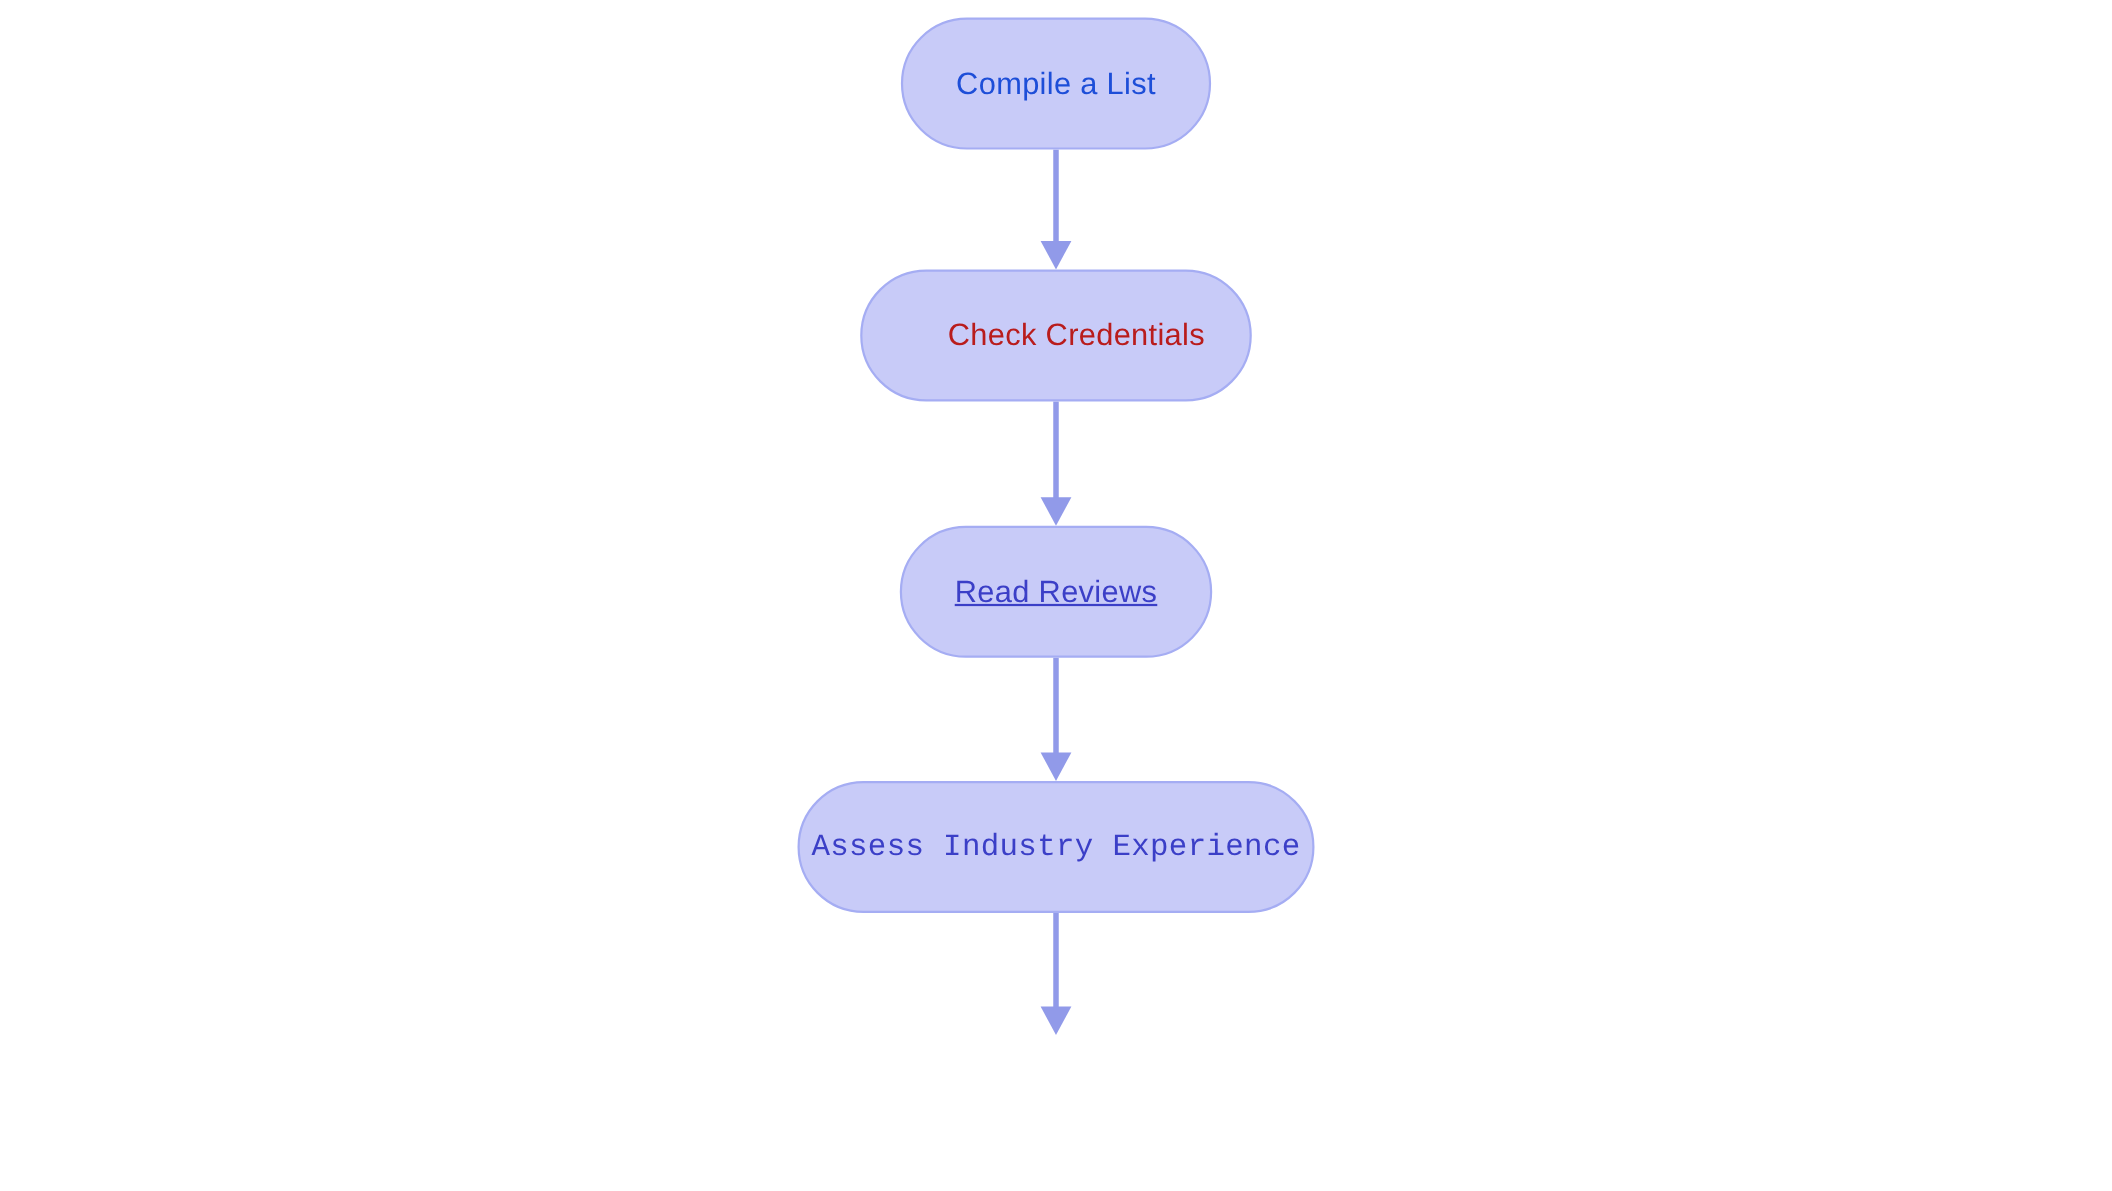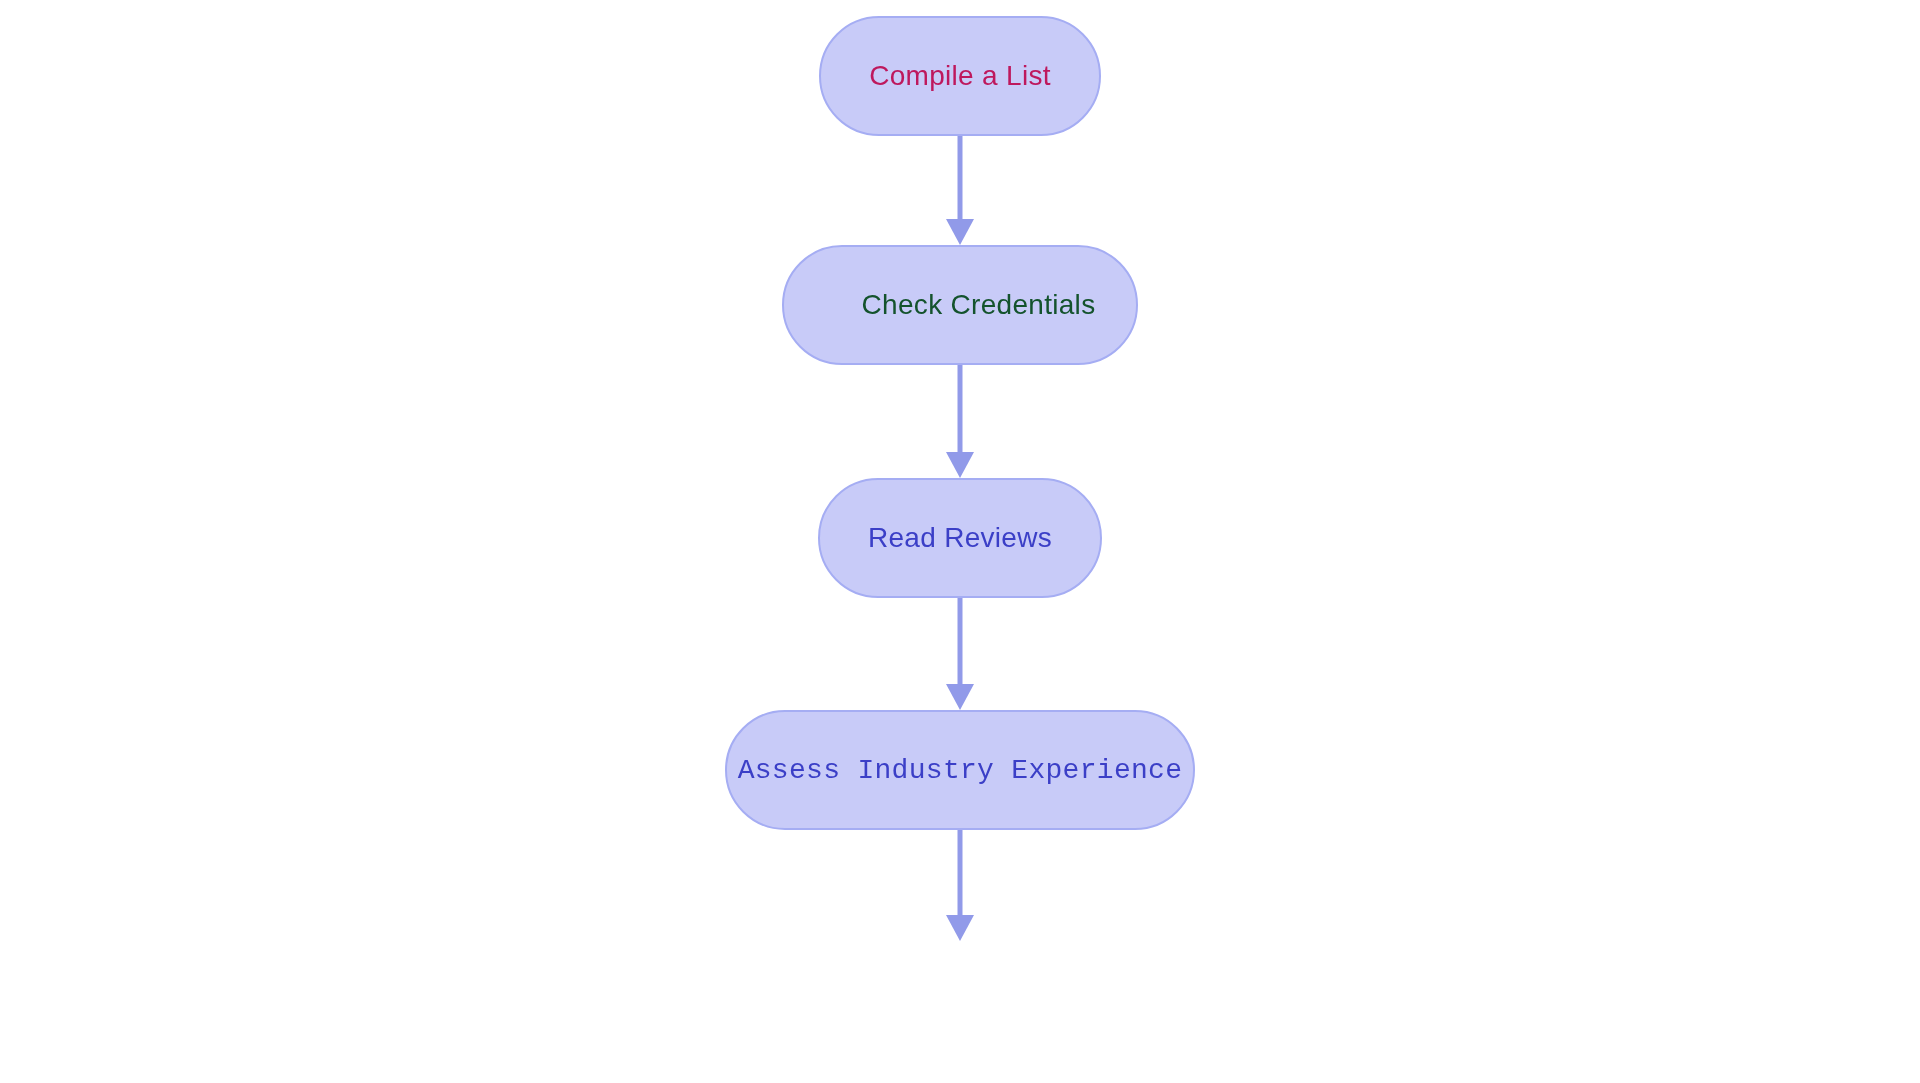--- a/index.html
+++ b/index.html
@@ -69,24 +69,24 @@
     </div>
     <div class="flow-edge" style="left: 946px; top: 598px; width: 28px; height: 112px;">
       <div class="edge-stem" style="width: 5px; height: 90px; background: rgb(145, 154, 233);"></div>
       <div class="edge-head" style="border-left-width: 14px; border-right-width: 14px; border-top: 26px solid rgb(145, 154, 233);"></div>
     </div>
     <div class="flow-edge" style="left: 946px; top: 830px; width: 28px; height: 111px;">
       <div class="edge-stem" style="width: 5px; height: 89px; background: rgb(145, 154, 233);"></div>
       <div class="edge-head" style="border-left-width: 14px; border-right-width: 14px; border-top: 26px solid rgb(145, 154, 233);"></div>
     </div>
     <div class="flow-node" style="left: 819px; top: 16px; width: 282px; height: 120px; background: rgb(200, 203, 248); border-color: rgb(165, 173, 243);">
-      <span class="label" style="color: #be185d;">Compile a List</span>
+      <span class="label" style="color: #1d4ed8;">Compile a List</span>
     </div>
     <div class="flow-node" style="left: 782px; top: 245px; width: 356px; height: 120px; background: rgb(200, 203, 248); border-color: rgb(165, 173, 243);">
-      <span class="label" style="color: #14532d; margin-left: 37px;">Check Credentials</span>
+      <span class="label" style="color: #b91c1c; margin-left: 37px;">Check Credentials</span>
     </div>
     <div class="flow-node" style="left: 818px; top: 478px; width: 284px; height: 120px; background: rgb(200, 203, 248); border-color: rgb(165, 173, 243);">
-      <span class="label" style="color: rgb(59, 63, 199);">Read Reviews</span>
+      <span class="label" style="color: rgb(59, 63, 199); text-decoration: underline;">Read Reviews</span>
     </div>
     <div class="flow-node" style="left: 725px; top: 710px; width: 470px; height: 120px; background: rgb(200, 203, 248); border-color: rgb(165, 173, 243); font-family: Liberation Mono, monospace;">
       <span class="label" style="color: rgb(59, 63, 199);">Assess Industry Experience</span>
     </div>
   </div>
 
 </body></html>

